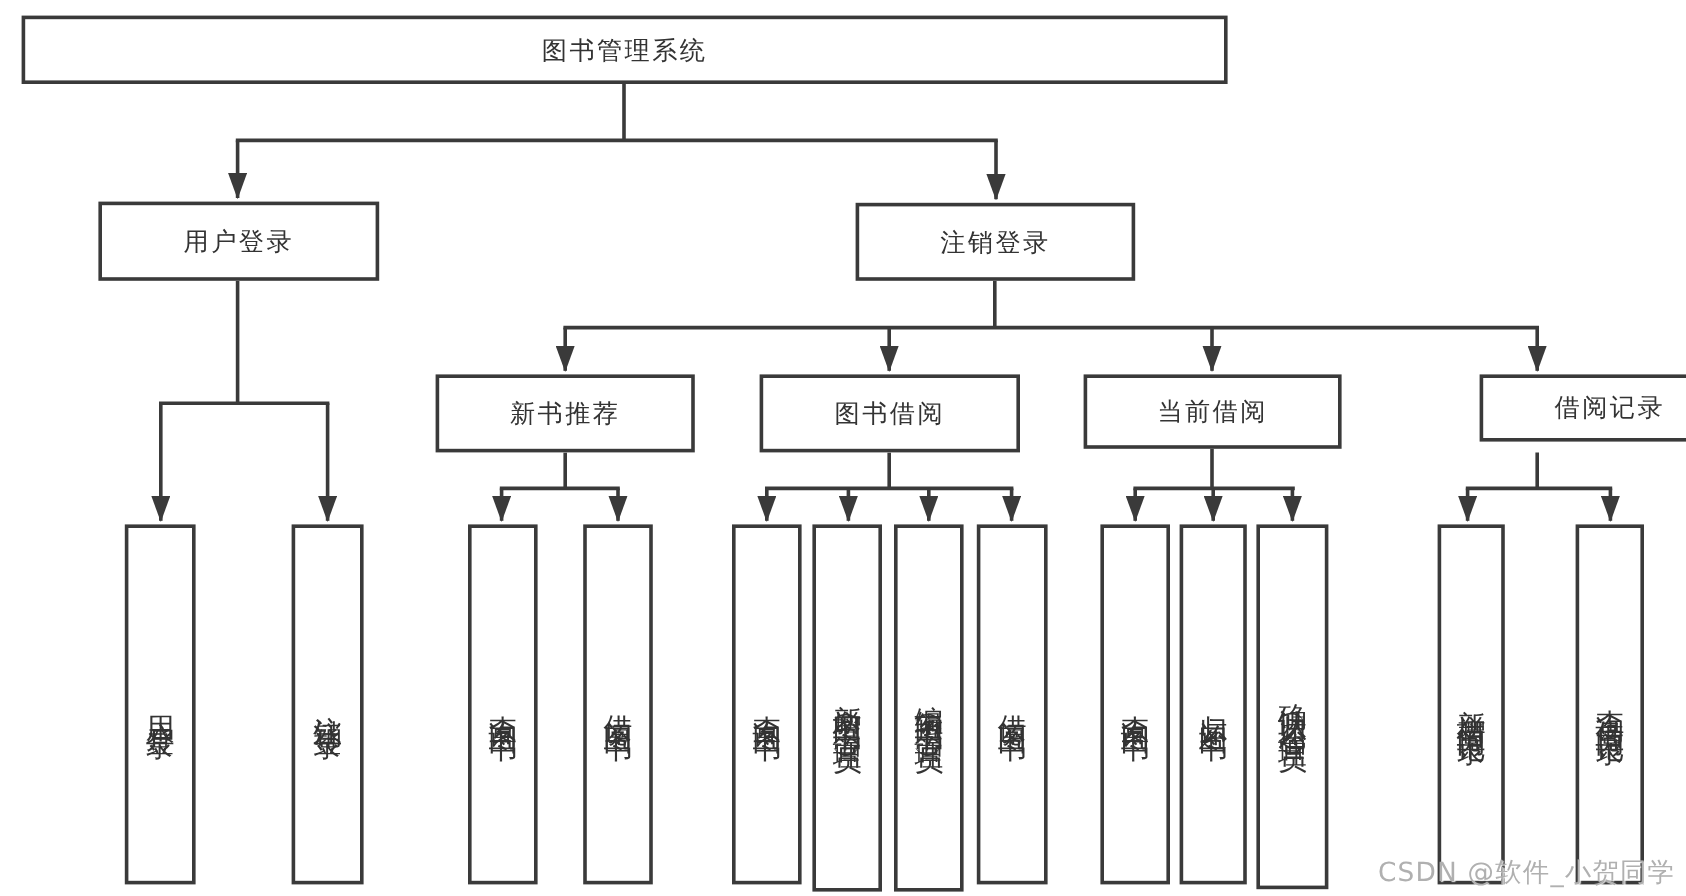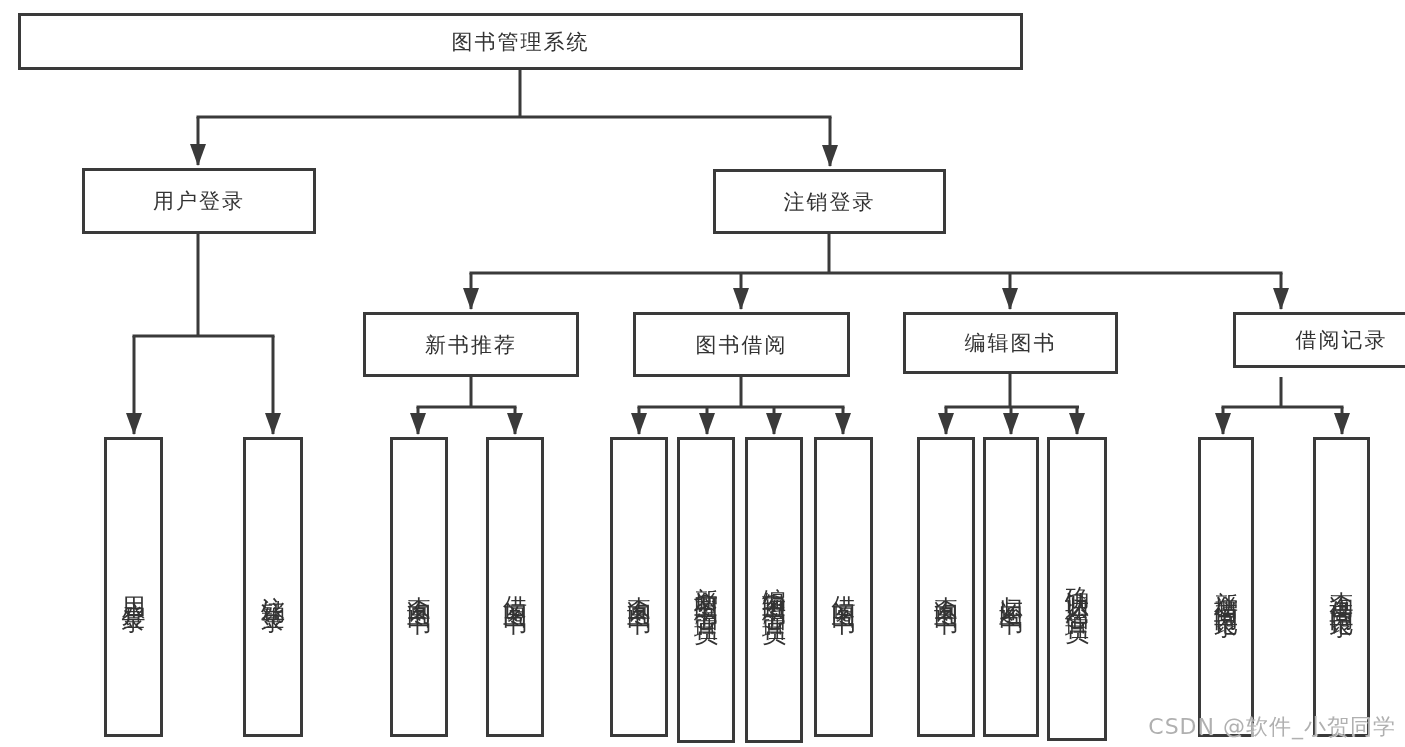--- a/index.html
+++ b/index.html
@@ -108,21 +108,21 @@
     <span>注销登录</span>
   </div>
 
   <div class="node" style="left:363px; top:312px; width:216px; height:65px;">
     <span>新书推荐</span>
   </div>
   <div class="node" style="left:633px; top:312px; width:217px; height:65px;font-family:Liberation Serif, serif;">
     <span>图书借阅</span>
   </div>
   <div class="node" style="left:903px; top:312px; width:215px; height:62px;">
-    <span>编辑图书</span>
+    <span>当前借阅</span>
   </div>
   <div class="node" style="left:1233px; top:312px; width:217px; height:56px;">
     <span>借阅记录</span>
   </div>
 
   <div class="node leaf" style="left:104px; top:437px; width:59px; height:300px;">
     <span>用户登录</span>
   </div>
   <div class="node leaf" style="left:243px; top:437px; width:60px; height:300px;">
     <span>注销登录</span>

